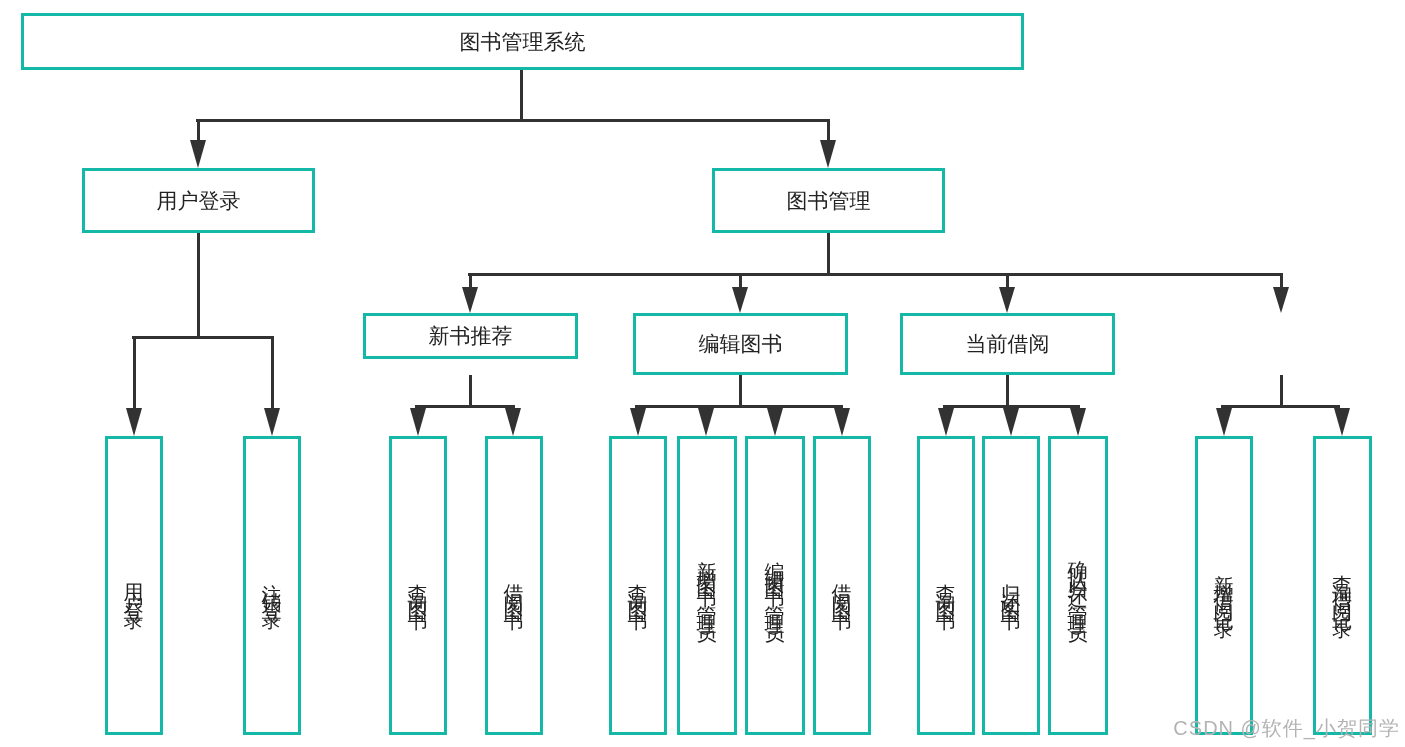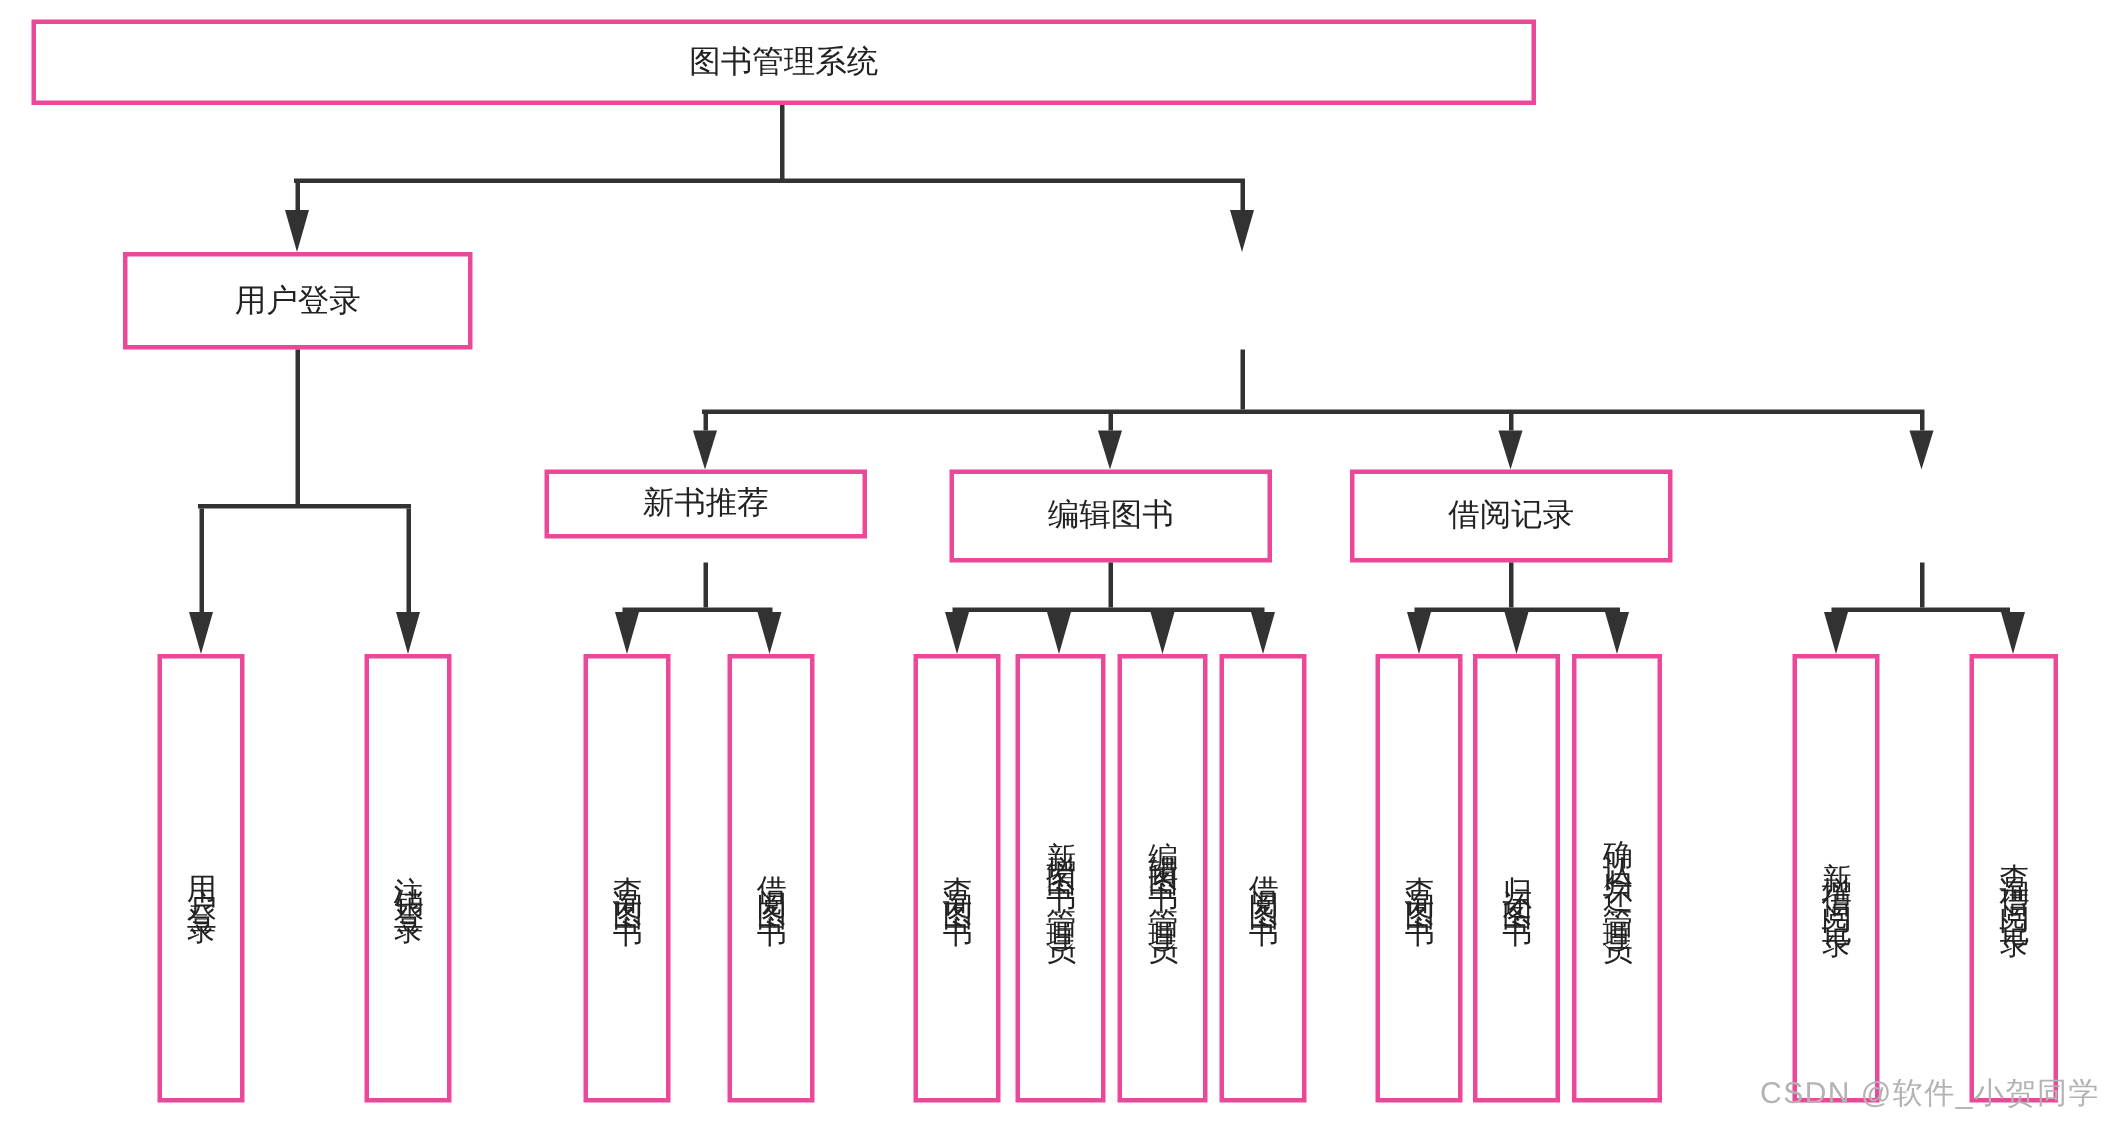--- a/index.html
+++ b/index.html
@@ -4,21 +4,21 @@
 <style>
   * { margin:0; padding:0; box-sizing:border-box; }
   html,body { background:#ffffff; }
   body { font-family:"Liberation Sans", sans-serif; }
   .chart {
     position:relative; width:1405px; height:747px;
     background:#ffffff; overflow:hidden;
   }
   .node {
     position:absolute;
-    border:3px solid #ec4899;
+    border:3px solid #14b8a6;
     background:#ffffff;
     display:flex; align-items:center; justify-content:center;
     color:#222222;
     font-size:21px;
     line-height:1.2;
     white-space:nowrap;
   }
   .leaf {
     writing-mode:vertical-rl;
     text-orientation:mixed;
@@ -48,20 +48,21 @@
   <div class="node" style="left:21px; top:13px; width:1003px; height:57px;">图书管理系统</div>
 
   <div class="vline" style="left:520px; top:70px; height:50px;"></div>
   <div class="hline" style="left:196px; top:119px; width:634px;"></div>
   <div class="vline" style="left:197px; top:122px; height:18px;"></div>
   <div class="vline" style="left:827px; top:122px; height:18px;"></div>
   <div class="arrow" style="left:190px; top:140px;"></div>
   <div class="arrow" style="left:820px; top:140px;"></div>
 
   <div class="node" style="left:82px; top:168px; width:233px; height:65px;">用户登录</div>
+  <div class="node" style="left:712px; top:168px; width:233px; height:65px;">图书管理</div>
 
   <div class="vline" style="left:197px; top:233px; height:103px;"></div>
   <div class="hline" style="left:132px; top:336px; width:142px;"></div>
   <div class="vline" style="left:133px; top:339px; height:71px;"></div>
   <div class="vline" style="left:271px; top:339px; height:71px;"></div>
   <div class="arrow" style="left:126px; top:408px;"></div>
   <div class="arrow" style="left:264px; top:408px;"></div>
 
   <div class="vline" style="left:827px; top:233px; height:40px;"></div>
   <div class="hline" style="left:468px; top:273px; width:815px;"></div>
@@ -69,21 +70,21 @@
   <div class="vline" style="left:739px; top:276px; height:11px;"></div>
   <div class="vline" style="left:1006px; top:276px; height:11px;"></div>
   <div class="vline" style="left:1280px; top:276px; height:11px;"></div>
   <div class="arrow a26" style="left:462px; top:287px;"></div>
   <div class="arrow a26" style="left:732px; top:287px;"></div>
   <div class="arrow a26" style="left:999px; top:287px;"></div>
   <div class="arrow a26" style="left:1273px; top:287px;"></div>
 
   <div class="node" style="left:363px; top:313px; width:215px; height:46px;">新书推荐</div>
   <div class="node" style="left:633px; top:313px; width:215px; height:62px;">编辑图书</div>
-  <div class="node" style="left:900px; top:313px; width:215px; height:62px;">借阅记录</div>
+  <div class="node" style="left:900px; top:313px; width:215px; height:62px;">当前借阅</div>
 
   <div class="vline" style="left:469px; top:375px; height:30px;"></div>
   <div class="hline" style="left:415px; top:405px; width:100px;"></div>
   <div class="arrow" style="left:410px; top:408px;"></div>
   <div class="arrow" style="left:505px; top:408px;"></div>
 
   <div class="vline" style="left:739px; top:375px; height:30px;"></div>
   <div class="hline" style="left:635px; top:405px; width:208px;"></div>
   <div class="arrow" style="left:630px; top:408px;"></div>
   <div class="arrow" style="left:698px; top:408px;"></div>

